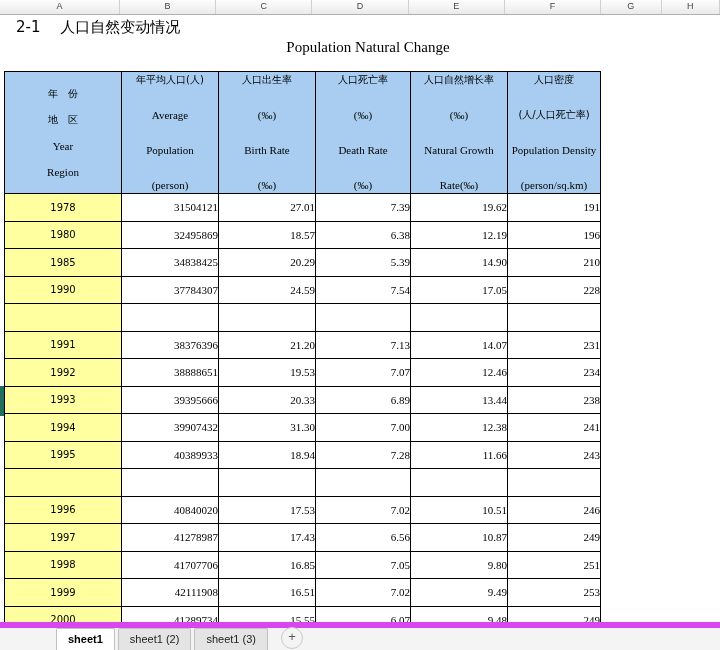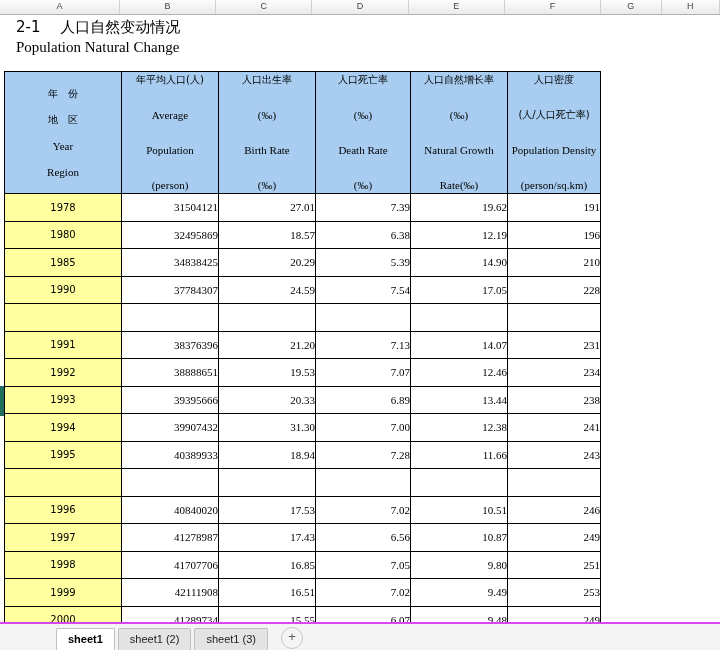--- a/index.html
+++ b/index.html
@@ -59,20 +59,21 @@
   .title-cn {
     font-family: "DejaVu Sans", sans-serif;
     font-size: 15px;
     line-height: 20px;
     white-space: pre;
   }
   .title-en {
     font-family: "Liberation Serif", serif;
     font-size: 15px;
     line-height: 20px;
+    text-align: center;
   }
 
   
   table.grid {
     border-collapse: collapse;
     margin: 14px 0 0 4px;
     table-layout: fixed;
   }
   table.grid th,
   table.grid td {
@@ -138,21 +139,21 @@
   col.c-dens   { width: 93px; }
 
   
   .tabbar {
     position: absolute;
     left: 0;
     bottom: 0;
     width: 720px;
     height: 28px;
     background: #f4f4f4;
-    border-top: 2px solid #d946ef;
+    border-top: 6px solid #d946ef;
     display: flex;
     align-items: flex-end;
     padding-left: 56px;
     box-sizing: border-box;
   }
   .tab {
     height: 21px;
     line-height: 21px;
     padding: 0 11px;
     margin-right: 3px;

